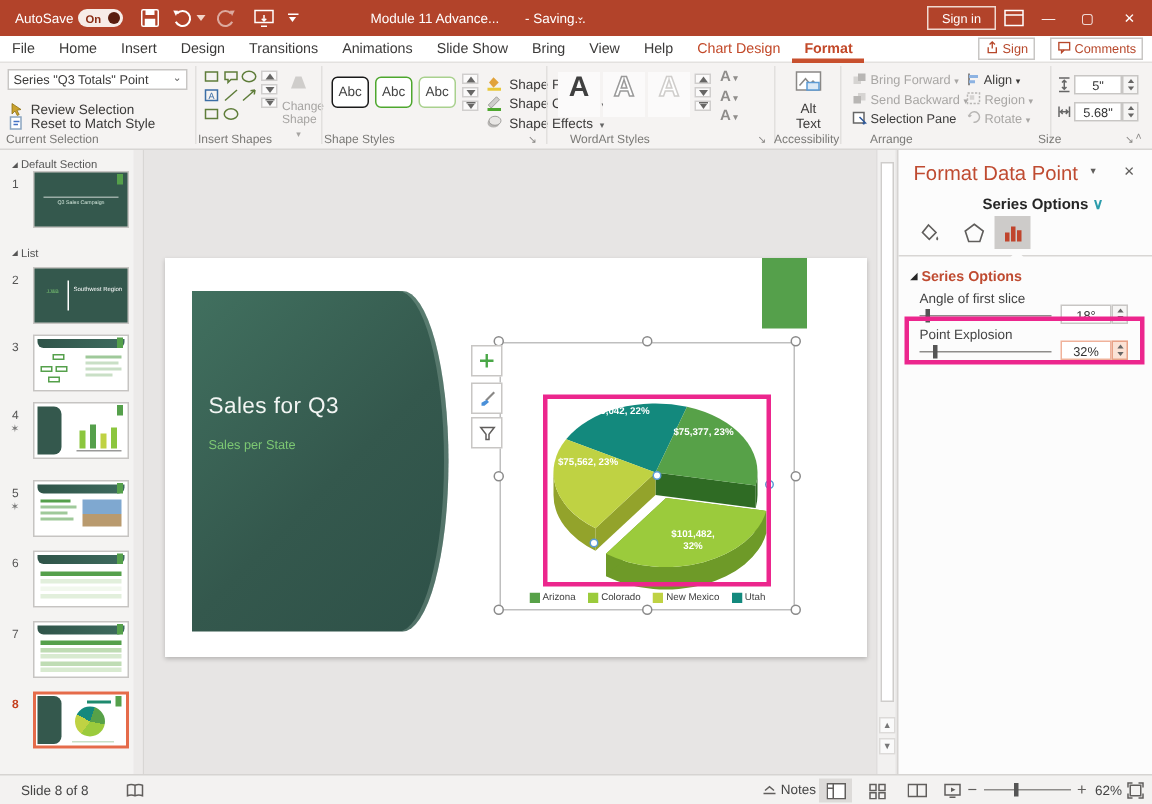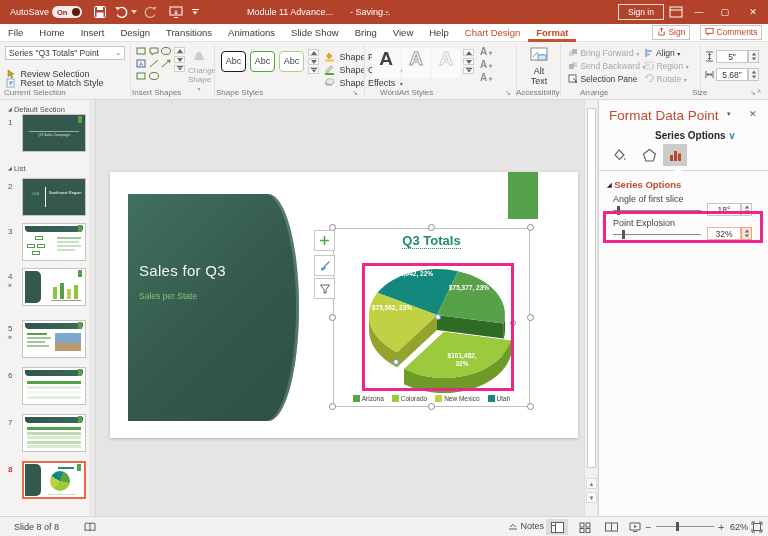--- a/index.html
+++ b/index.html
@@ -444,21 +444,20 @@
   </div>
 
   <div id="canvas">
     <div id="slide">
       <div id="green-accent"></div>
       <div id="dark-panel"></div>
       <div id="slide-title">Sales for Q3</div>
       <div id="slide-subtitle">Sales per State</div>
 
       <div id="chart-frame">
-        <div id="chart-title"><span>Q3 Totals</span></div>
         <div id="legend">
           <span class="leg-item">
               <svg width="7" height="7">
                 <rect width="7" height="7" fill="#57a148"></rect>
               </svg>
               <span>Arizona</span>
             </span>
           <span class="leg-item">
               <svg width="7" height="7">
                 <rect width="7" height="7" fill="#9bcb3c"></rect>

